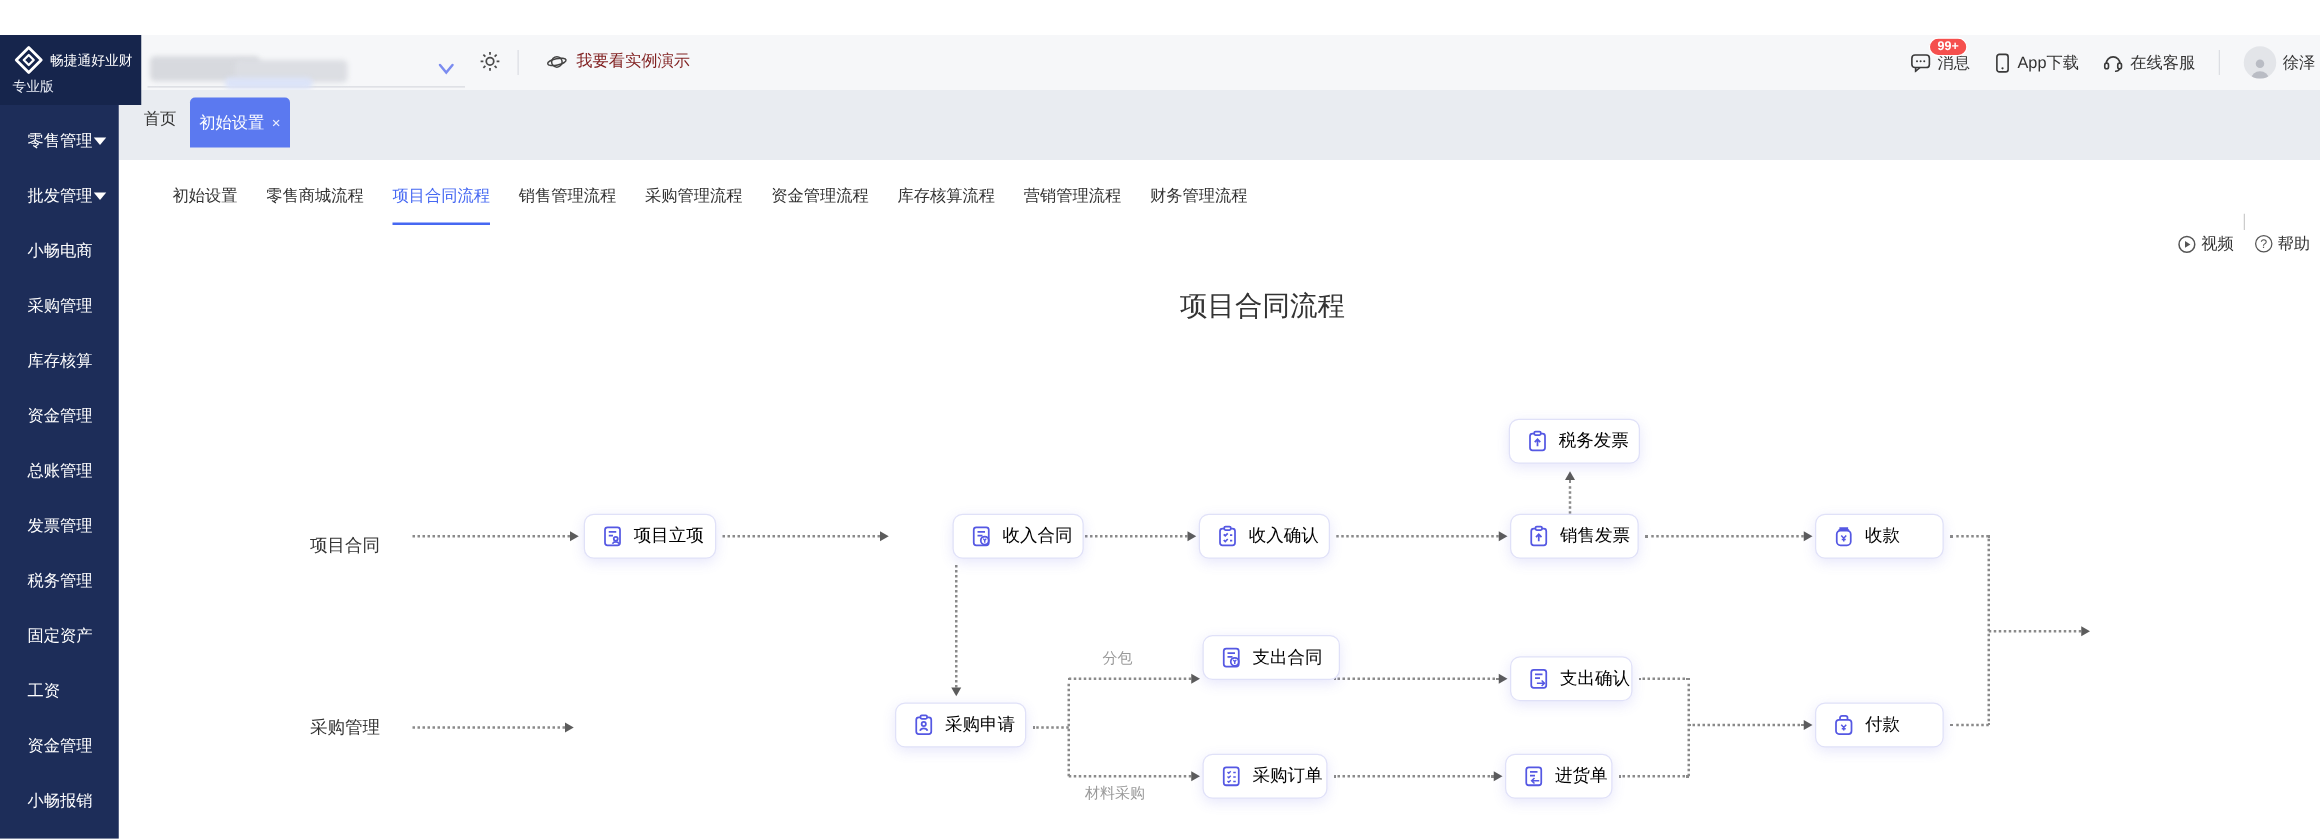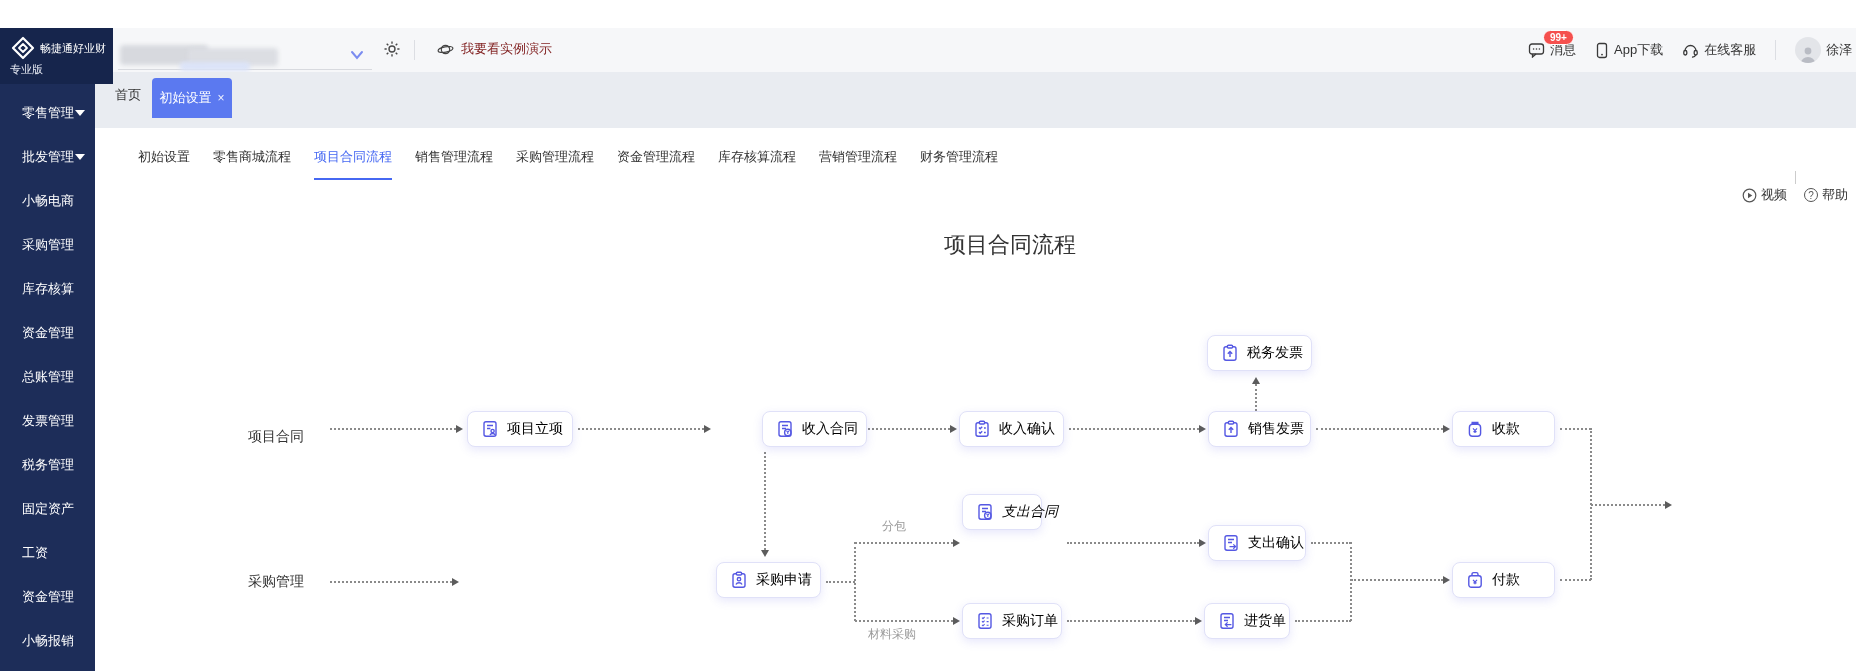--- a/index.html
+++ b/index.html
@@ -300,21 +300,21 @@
     <span>
         <svg width="18" height="18" viewBox="0 0 18 18" fill="none" stroke="#5558e3" stroke-width="1.4">
           <rect x="3" y="2.8" width="12" height="13.4" rx="2"></rect>
           <rect x="6.4" y="1.2" width="5.2" height="2.8" rx="1" fill="#fff"></rect>
           <circle cx="9" cy="8.2" r="1.7"></circle>
           <path d="M6 13.6a3.2 2.8 0 0 1 6 0"></path>
         </svg>
       </span>
     <span>采购申请</span>
   </div>
-  <div class="node" style="left:962px;top:494px;width:80px;font-style:italic;">
+  <div class="node" style="left:962px;top:508px;width:110px;">
     <span>
         <svg width="18" height="18" viewBox="0 0 18 18" fill="none" stroke="#5558e3" stroke-width="1.4">
           <rect x="3" y="1.8" width="12" height="14.4" rx="2"></rect>
           <path d="M6 5.5h6M6 8.5h4"></path>
           <circle cx="11.8" cy="12.4" r="3.2"></circle>
           <path d="M10.6 10.9l1.2 1.4 1.2-1.4M11.8 12.3v1.8" stroke-width="1.1"></path>
         </svg>
       </span>
     <span>支出合同</span>
   </div>

